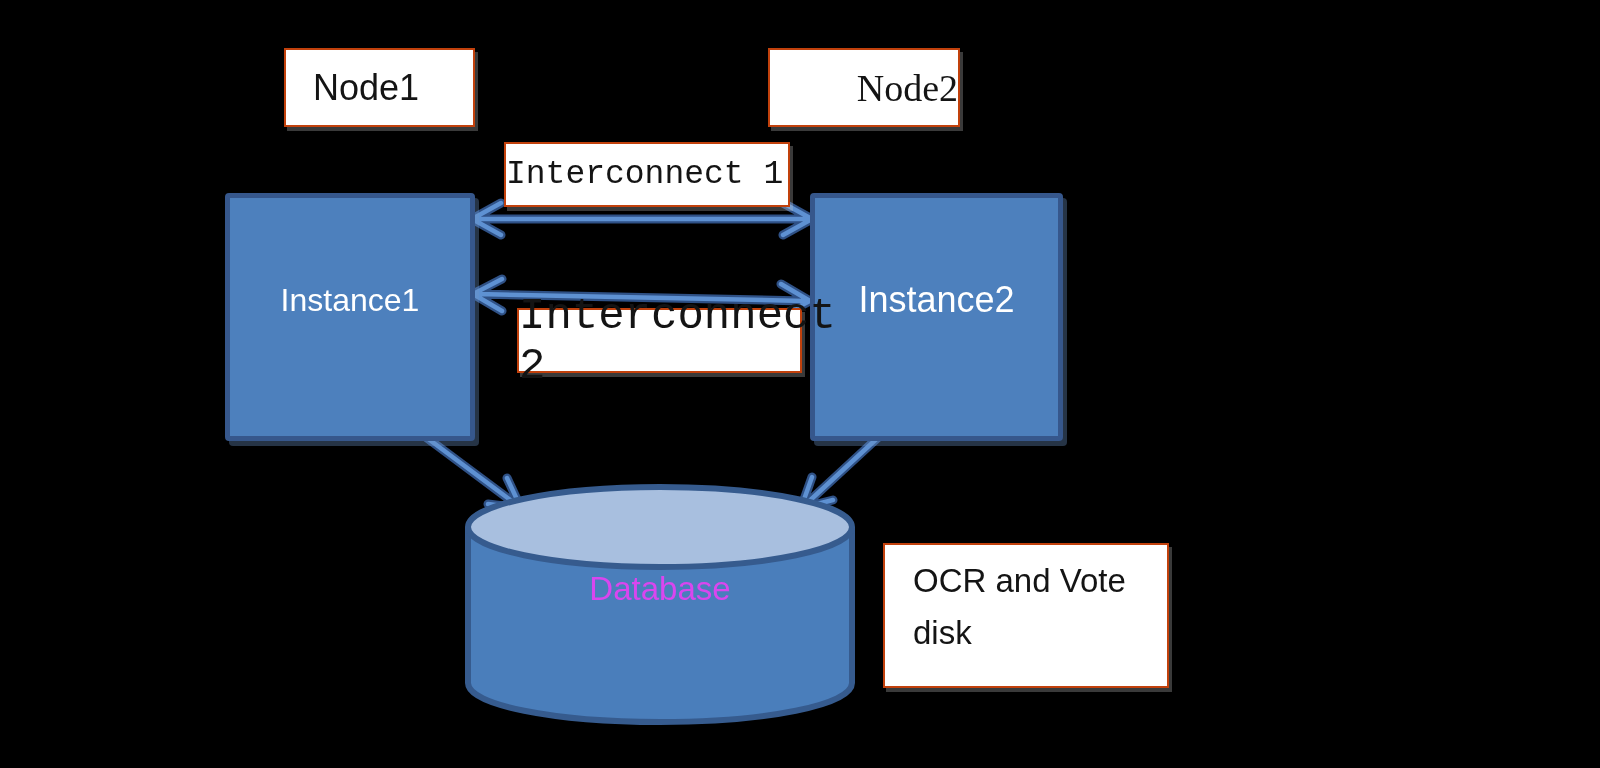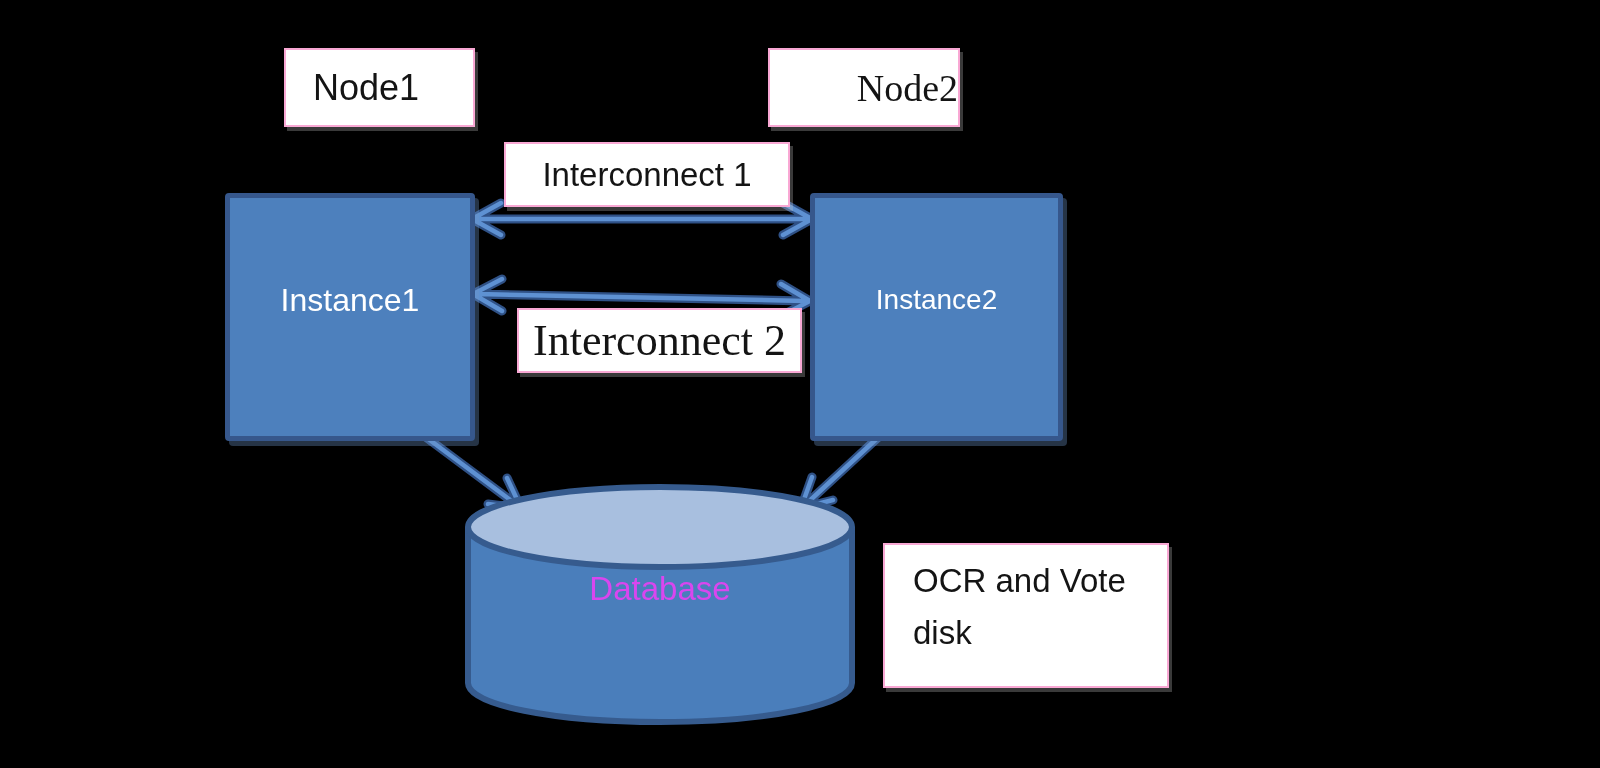--- a/index.html
+++ b/index.html
@@ -9,47 +9,47 @@
     height: 768px;
     background: #000000;
     overflow: hidden;
     font-family: "Liberation Sans", sans-serif;
   }
   .abs { position: absolute; box-sizing: border-box; }
 
   
   .wlabel {
     background: #ffffff;
-    border: 2px solid #f9a8d4;
+    border: 2px solid #c2410c;
     color: #141414;
     display: flex;
     align-items: center;
     box-shadow: 3px 4px 0 rgba(210,210,210,0.28);
   }
-  .wlabel.centered { justify-content: center; }
+  .wlabel.centered { justify-content: flex-start; font-family: Liberation Mono, monospace; }
   .sans { font-family: "Liberation Sans", sans-serif; }
   .serif { font-family: "Liberation Serif", serif; justify-content: flex-end; }
 
   
   .bluebox {
     background: #4D80BD;
     border: 5px solid #36578C;
     border-radius: 4px;
     color: #ffffff;
     display: flex;
     align-items: center;
     justify-content: center;
     box-shadow: 4px 5px 0 rgba(110,150,200,0.35);
     margin-top: 48px;
   }
 
   #node1-label   { left: 284px; top: 48px;  width: 191px; height: 79px; font-size: 36px; padding-left: 27px; }
   #node2-label   { left: 768px; top: 48px;  width: 192px; height: 79px; font-size: 38px; padding-left: 28px; }
   #instance1-box { left: 225px; top: 145px; width: 250px; height: 248px; font-size: 32px; padding-bottom: 34px; }
-  #instance2-box { left: 810px; top: 145px; width: 253px; height: 248px; font-size: 28px; padding-bottom: 34px; }
+  #instance2-box { left: 810px; top: 145px; width: 253px; height: 248px; font-size: 36px; padding-bottom: 34px; }
   #interconnect1-label { left: 504px; top: 142px; width: 286px; height: 65px; font-size: 33px; }
   #interconnect2-label { left: 517px; top: 308px; width: 285px; height: 65px; font-size: 44px; }
   #ocr-box {
     left: 883px; top: 543px; width: 286px; height: 145px;
     font-size: 33px; line-height: 52px;
     padding: 10px 26px 0 28px;
     align-items: flex-start;
   }
   #database-label {
     left: 560px; top: 570px; width: 200px;

